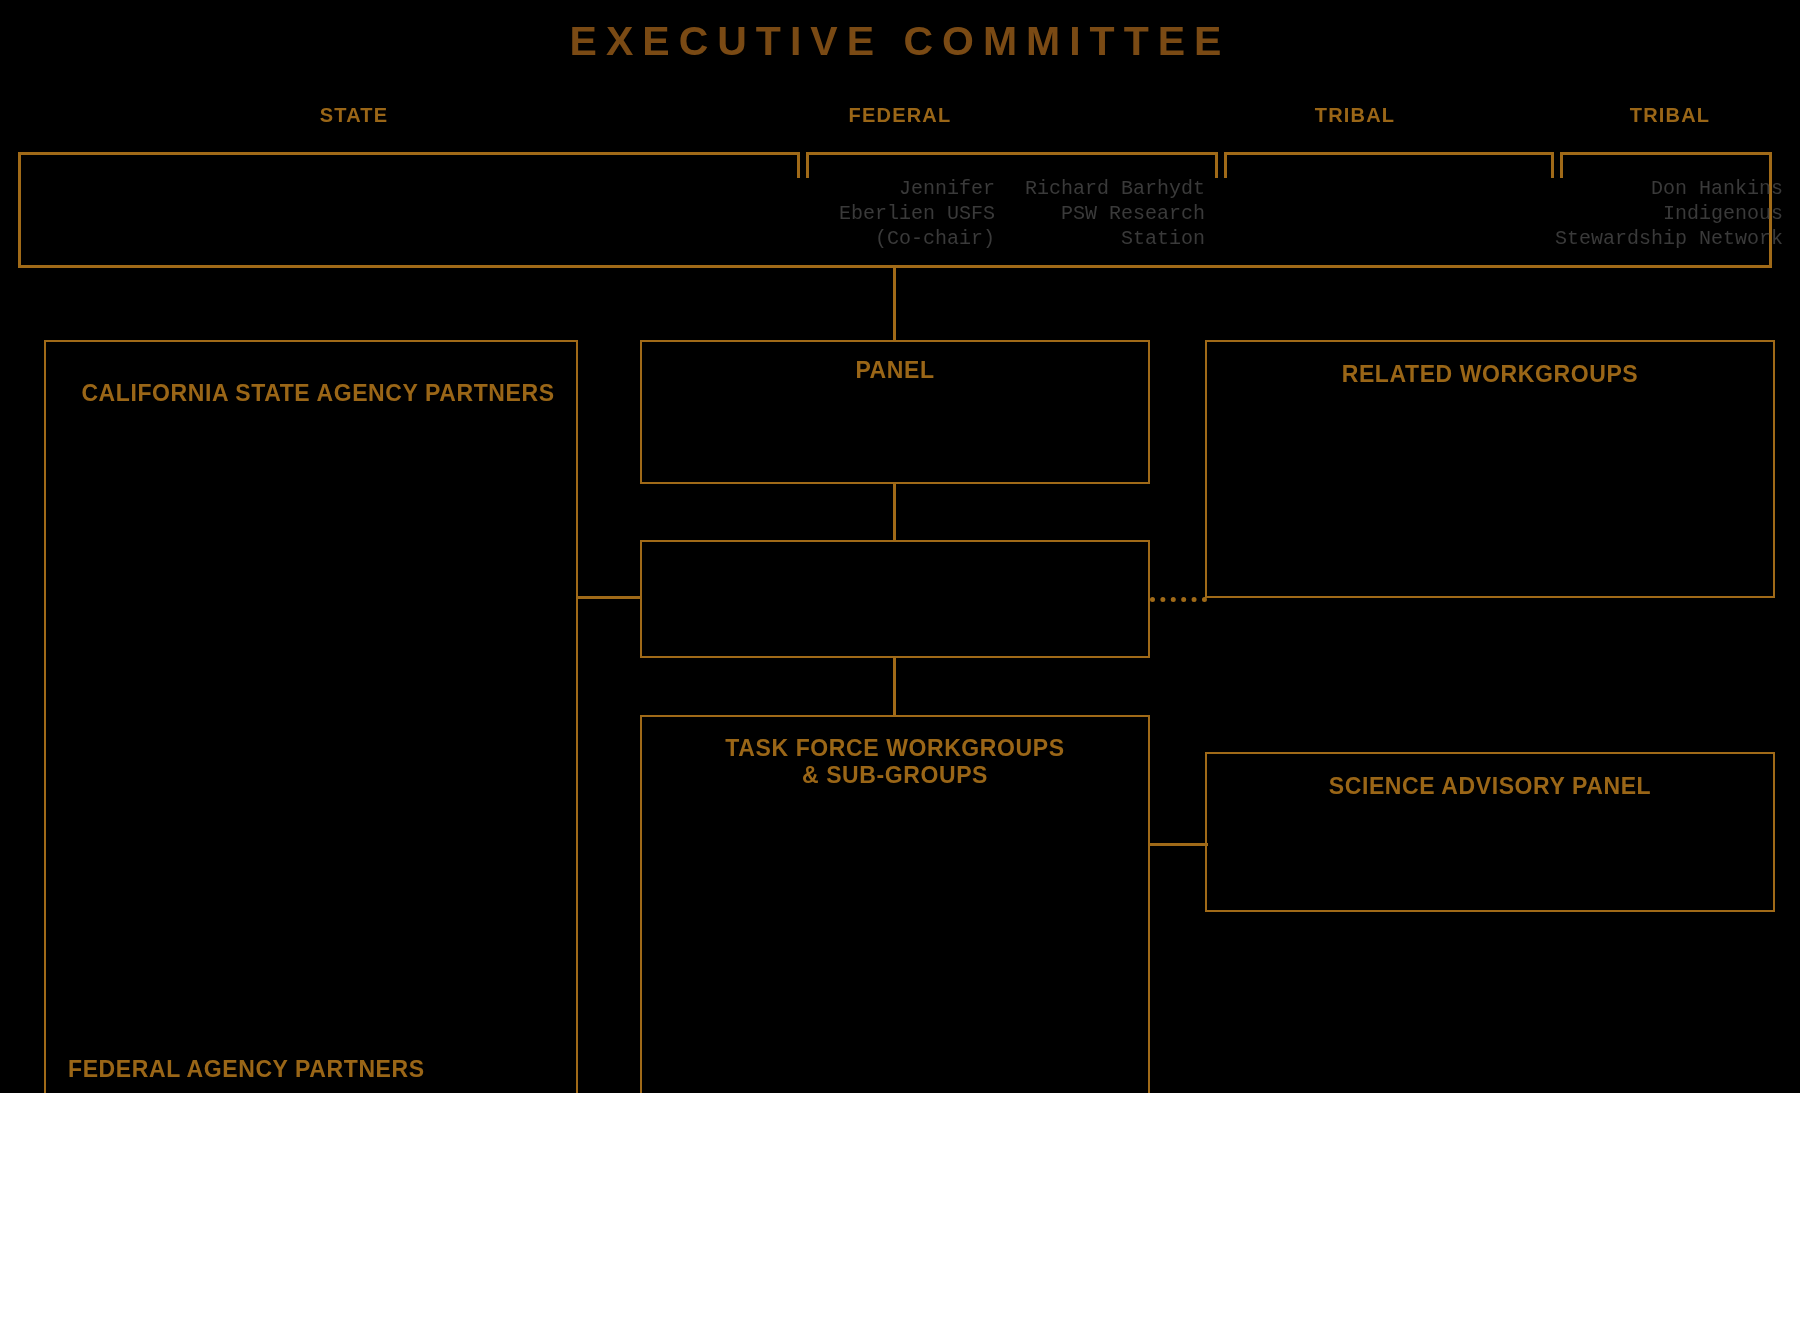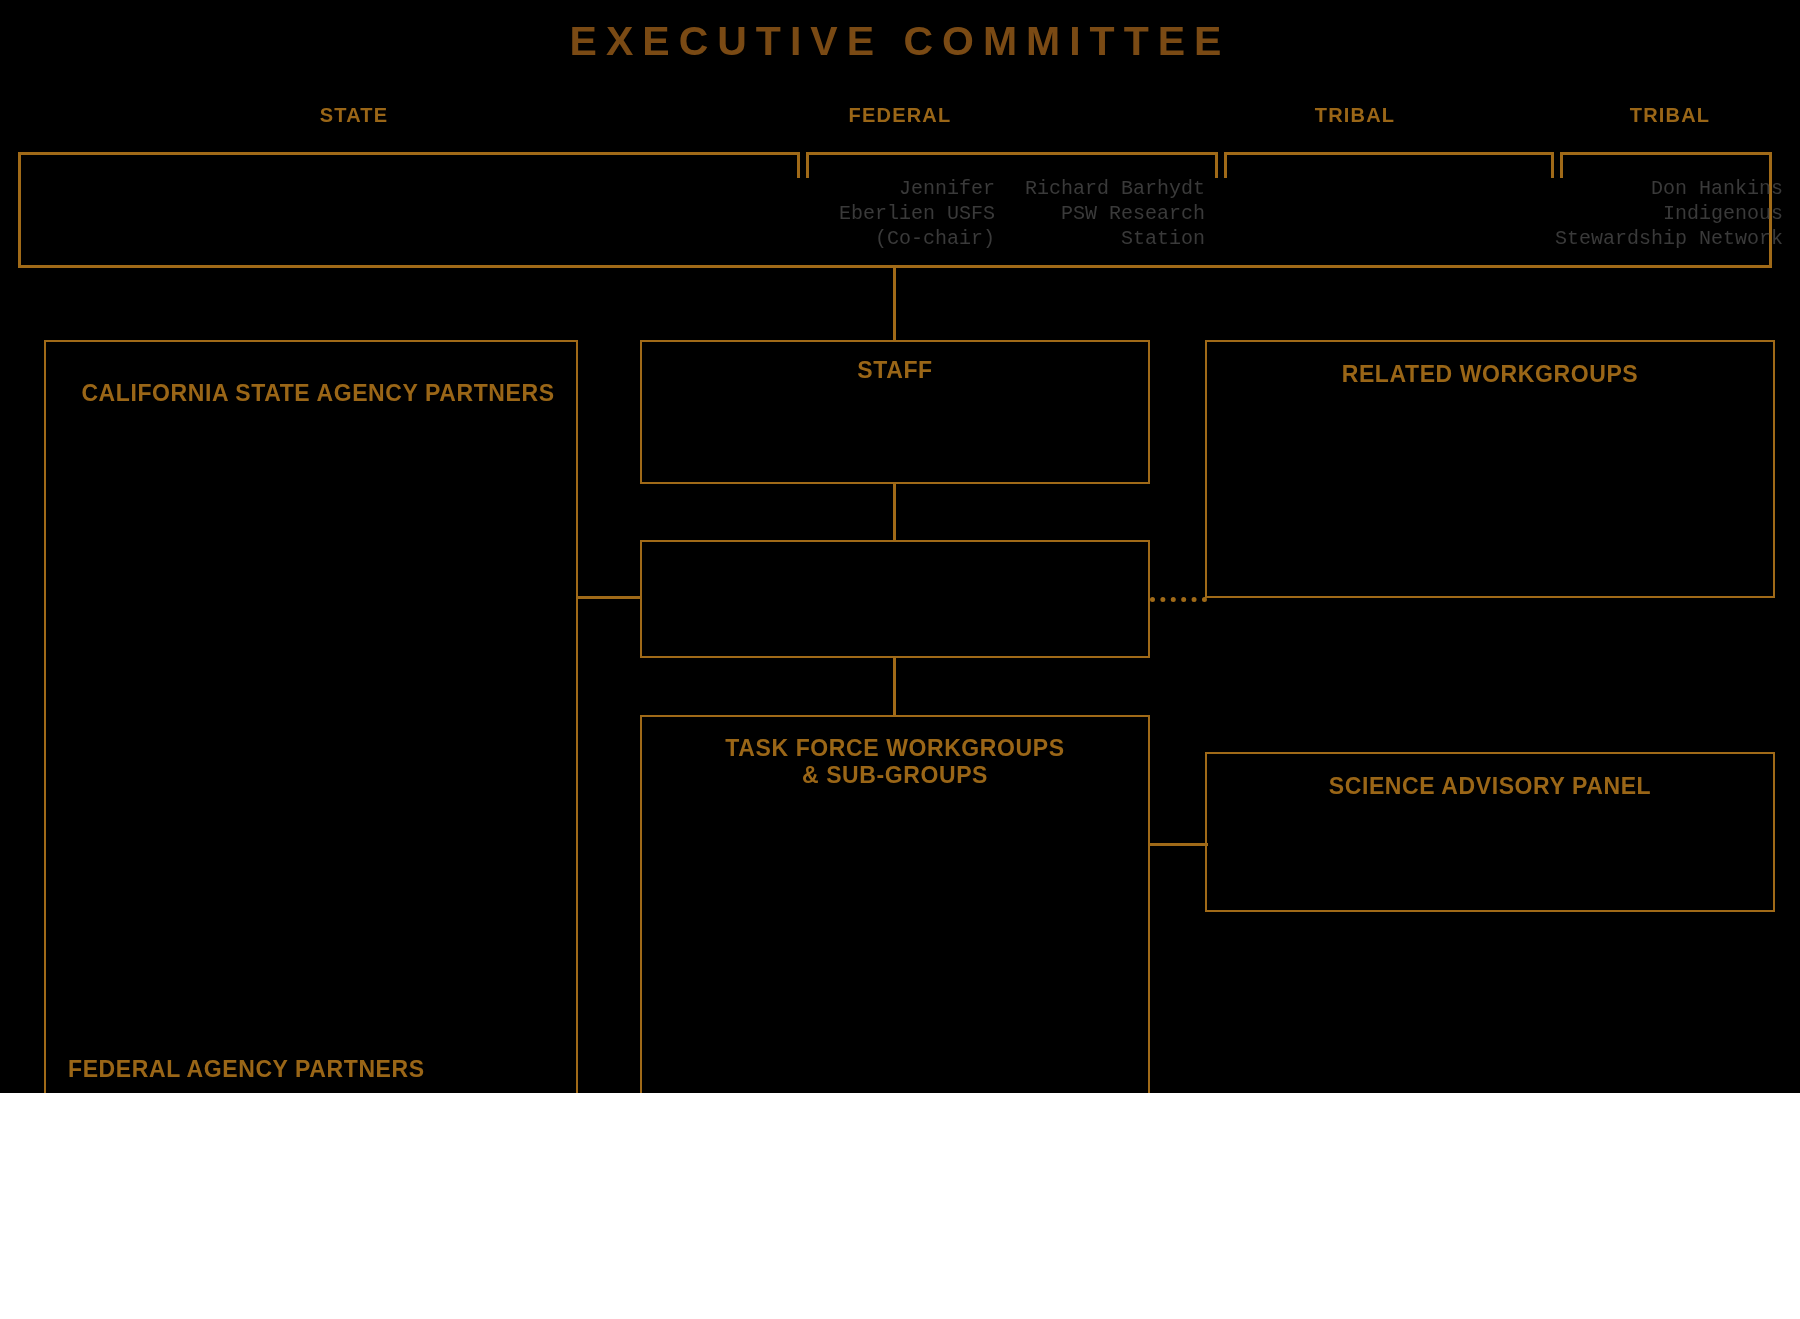--- a/index.html
+++ b/index.html
@@ -153,21 +153,21 @@
 Indigenous
 Stewardship Network</div>
 
   <div class="vline" style="left:893px; top:268px; height:74px;"></div>
 
   <div class="box" style="left:44px; top:340px; width:534px; height:938px;"></div>
   <div class="box-title" style="left:68px; top:380px; width:500px; text-align:center;">CALIFORNIA STATE AGENCY PARTNERS</div>
   <div class="box-title" style="left:68px; top:1056px; width:500px; text-align:left;">FEDERAL AGENCY PARTNERS</div>
 
   <div class="box" style="left:640px; top:340px; width:510px; height:144px;"></div>
-  <div class="box-title" style="left:640px; top:357px; width:510px;">STAFF</div>
+  <div class="box-title" style="left:640px; top:357px; width:510px;">PANEL</div>
 
   <div class="vline" style="left:893px; top:484px; height:56px;"></div>
 
   <div class="box" style="left:640px; top:540px; width:510px; height:118px;"></div>
 
   <div class="hline" style="left:578px; top:596px; width:64px;"></div>
 
   <div class="dotted-h" style="left:1150px; top:597px; width:57px;"></div>
 
   <div class="vline" style="left:893px; top:658px; height:57px;"></div>

